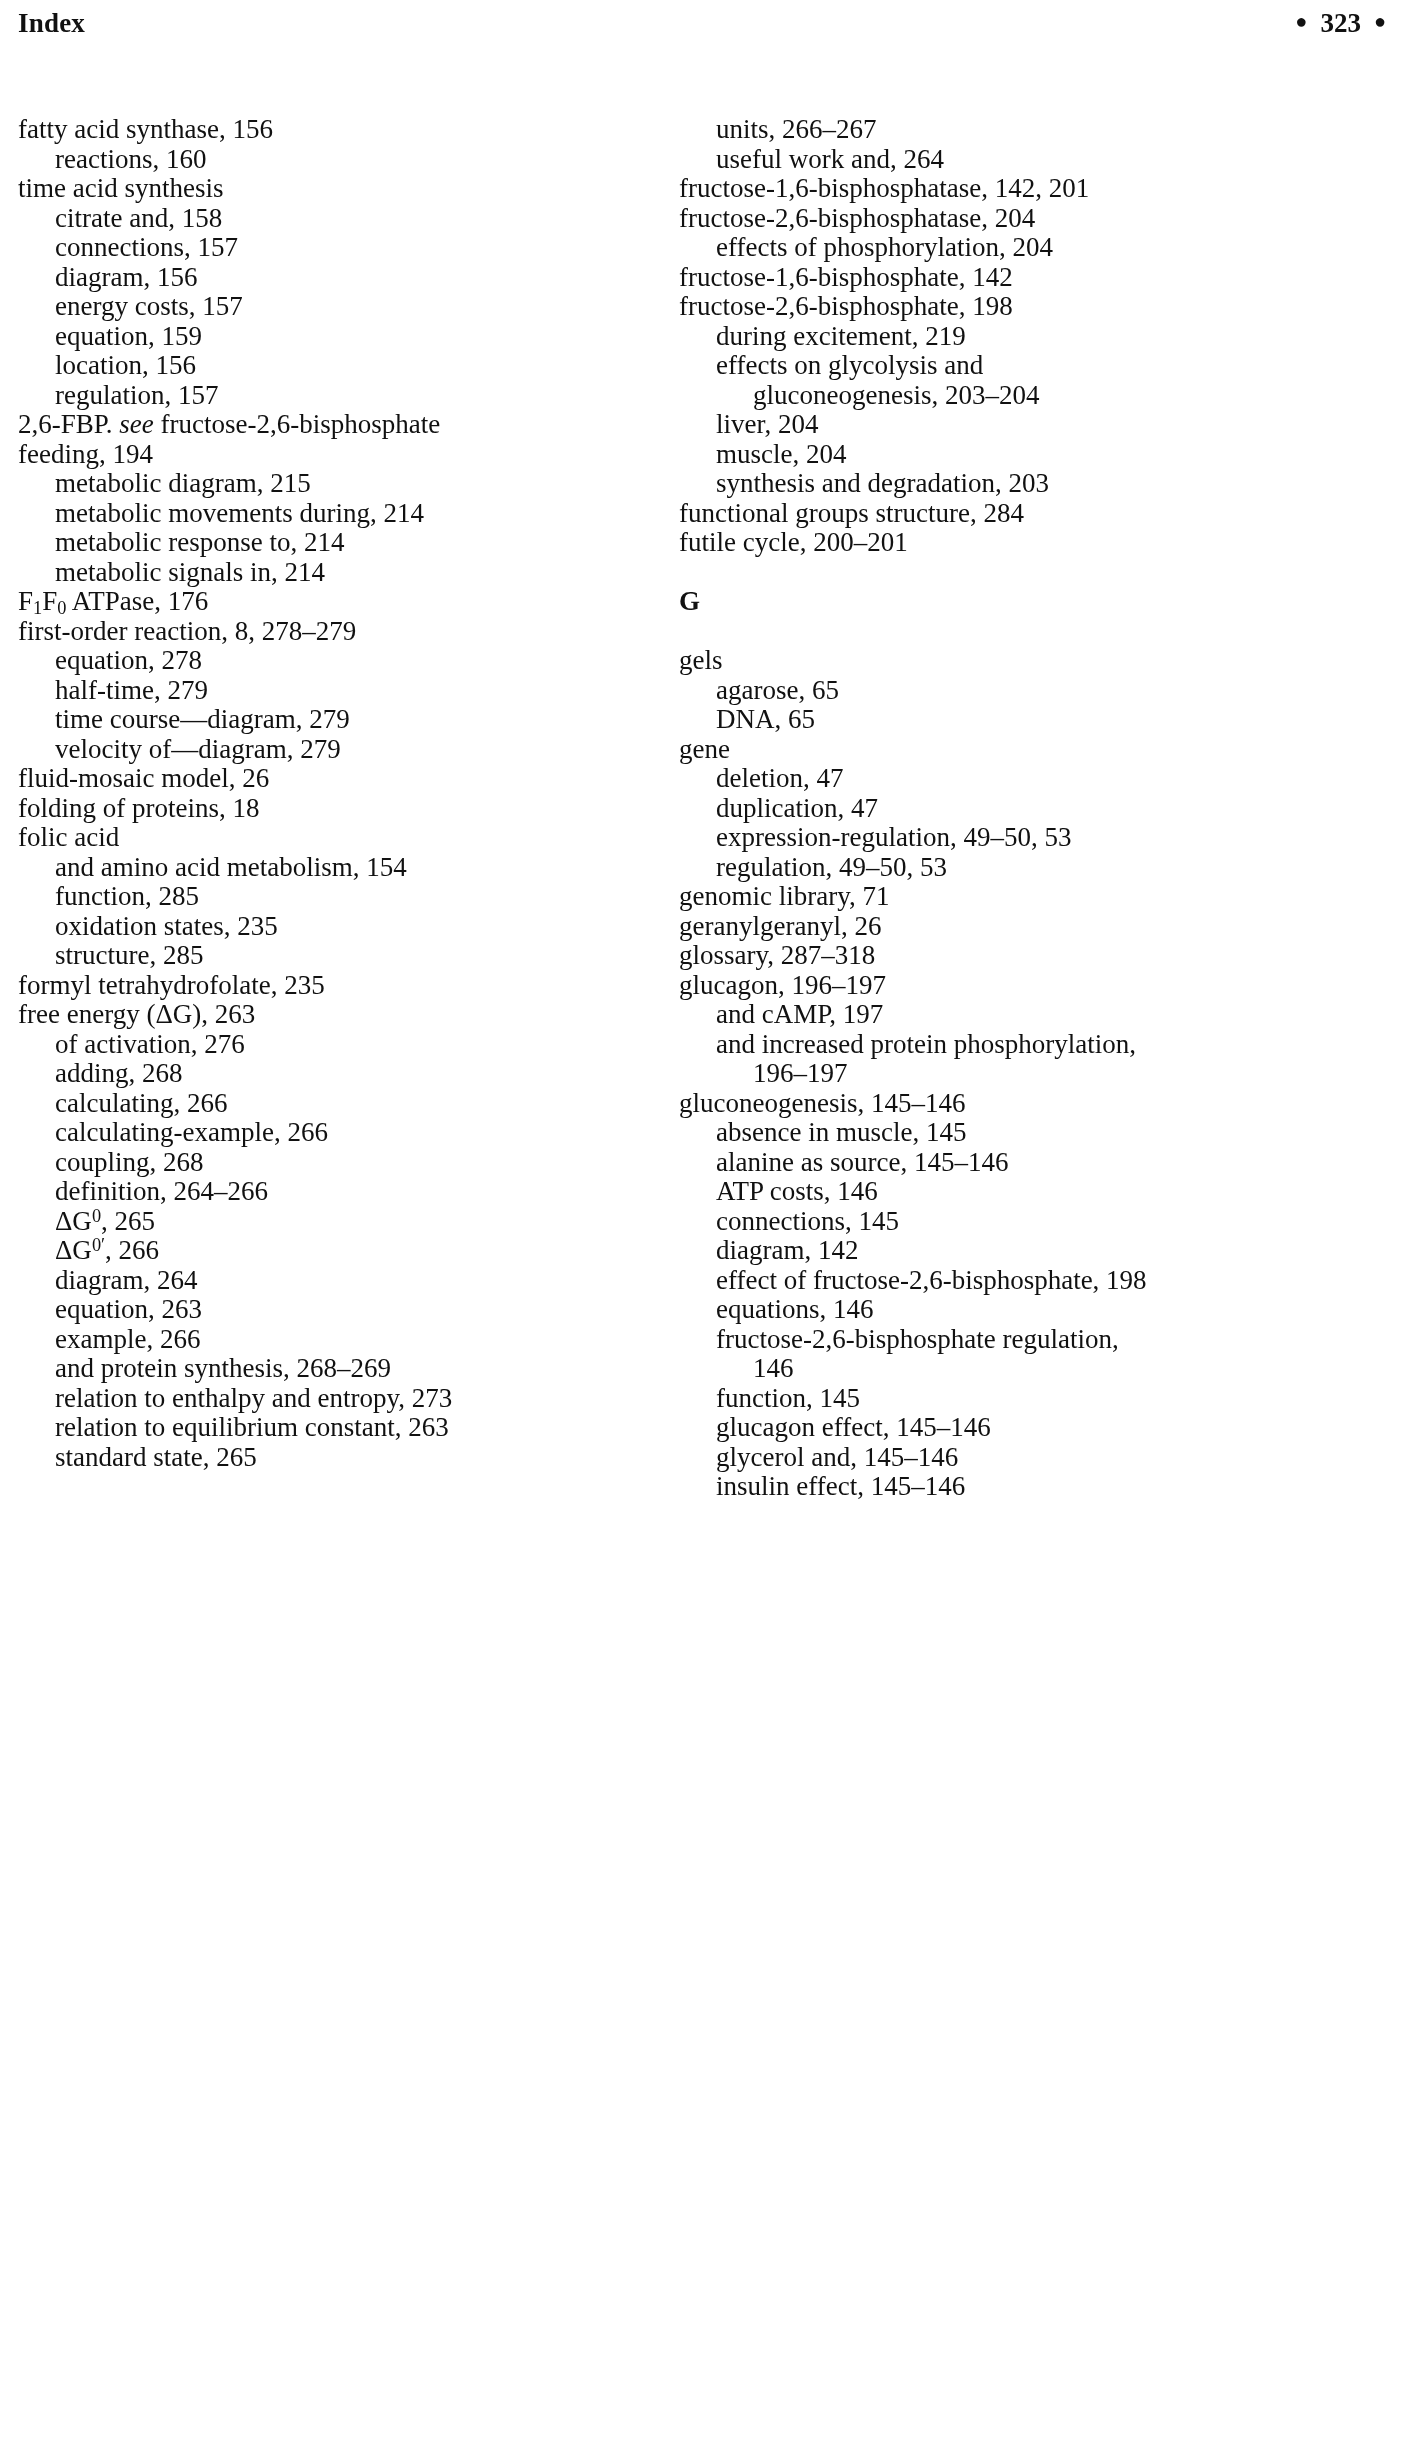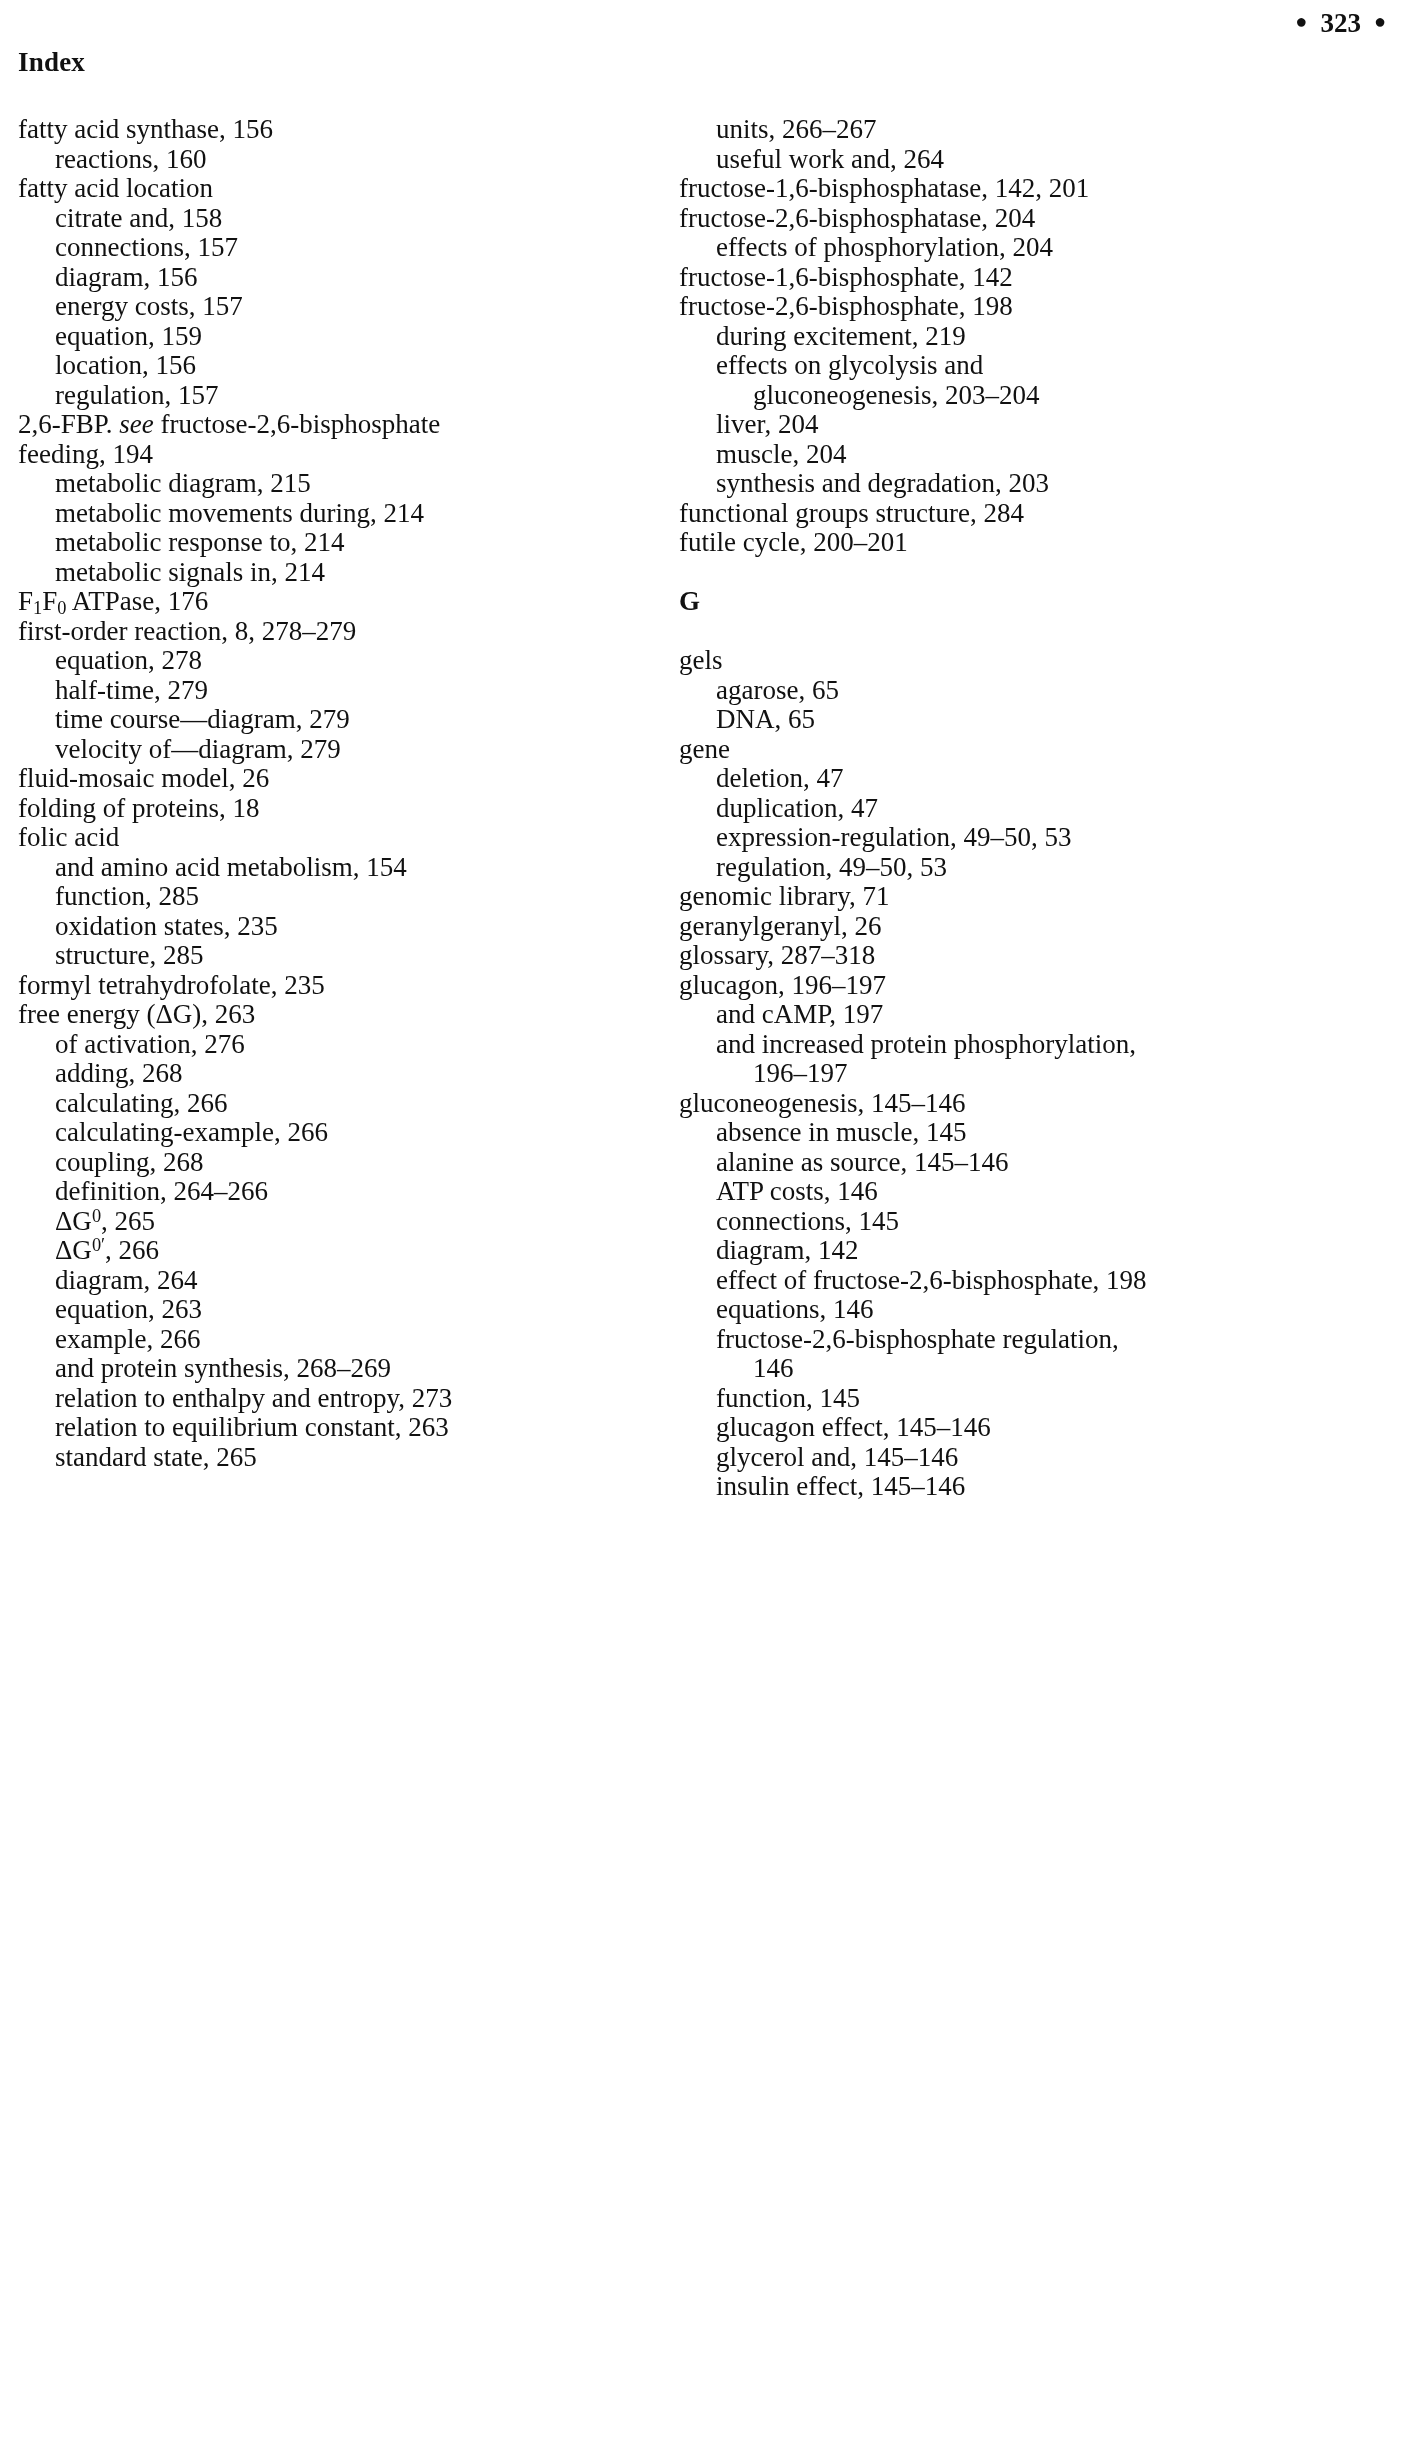--- a/index.html
+++ b/index.html
@@ -25,21 +25,20 @@
     width: 1404px;
     height: 70px;
   }
   .rh-title {
     position: absolute;
     left: 18px;
     top: 8px;
     font-size: 27px;
     font-weight: bold;
     letter-spacing: 0.2px;
-    margin-top: 39px;
   }
   .rh-folio {
     position: absolute;
     right: 18px;
     top: 8px;
     font-size: 27px;
     font-weight: bold;
     white-space: nowrap;
   }
   .rh-folio .dot {
@@ -107,21 +106,21 @@
   <div class="rh-title">Index</div>
   <div class="rh-folio">
     <span class="dot">●</span><span class="folio-num">323</span><span class="dot">●</span>
   </div>
 </div>
 
 <div class="columns">
   <div class="column" id="col-left">
       <div class="entry lvl0">fatty acid synthase, 156</div>
       <div class="entry lvl1">reactions, 160</div>
-      <div class="entry lvl0">fatty acid location</div>
+      <div class="entry lvl0">time acid synthesis</div>
       <div class="entry lvl1">citrate and, 158</div>
       <div class="entry lvl1">connections, 157</div>
       <div class="entry lvl1">diagram, 156</div>
       <div class="entry lvl1">energy costs, 157</div>
       <div class="entry lvl1">equation, 159</div>
       <div class="entry lvl1">location, 156</div>
       <div class="entry lvl1">regulation, 157</div>
       <div class="entry lvl0">2,6-FBP. <i>see</i> fructose-2,6-bisphosphate</div>
       <div class="entry lvl0">feeding, 194</div>
       <div class="entry lvl1">metabolic diagram, 215</div>

